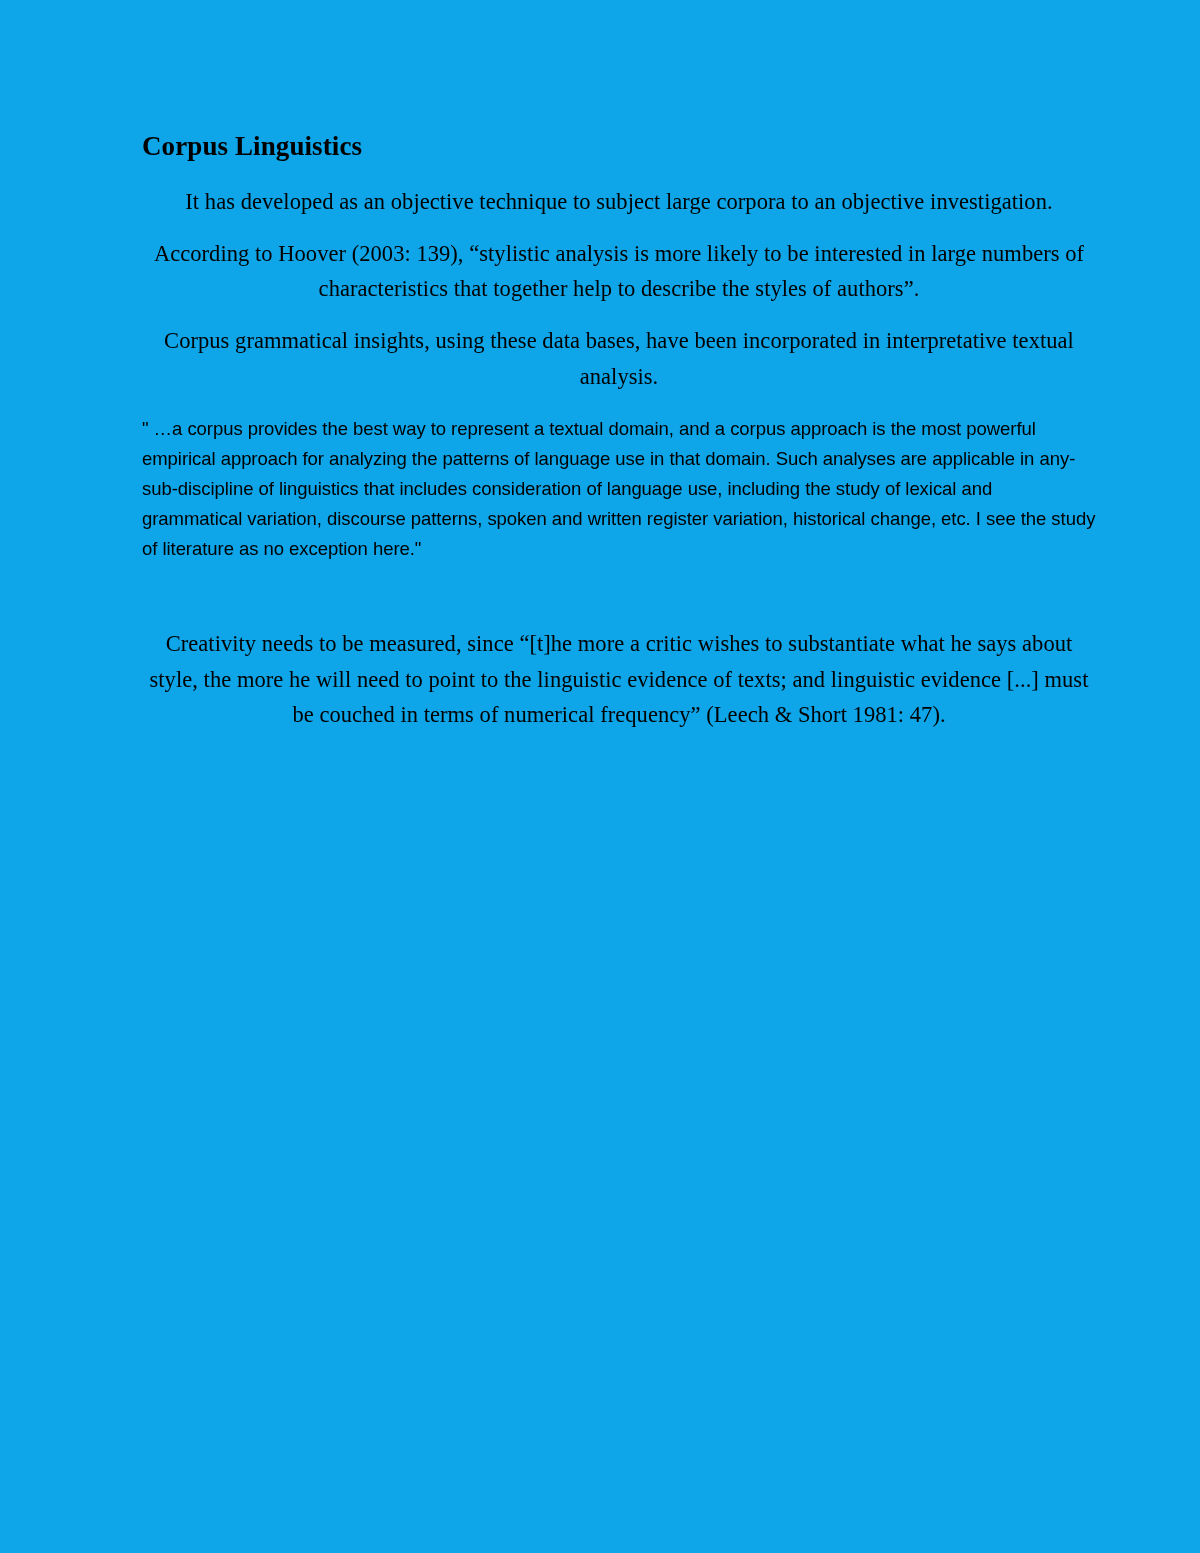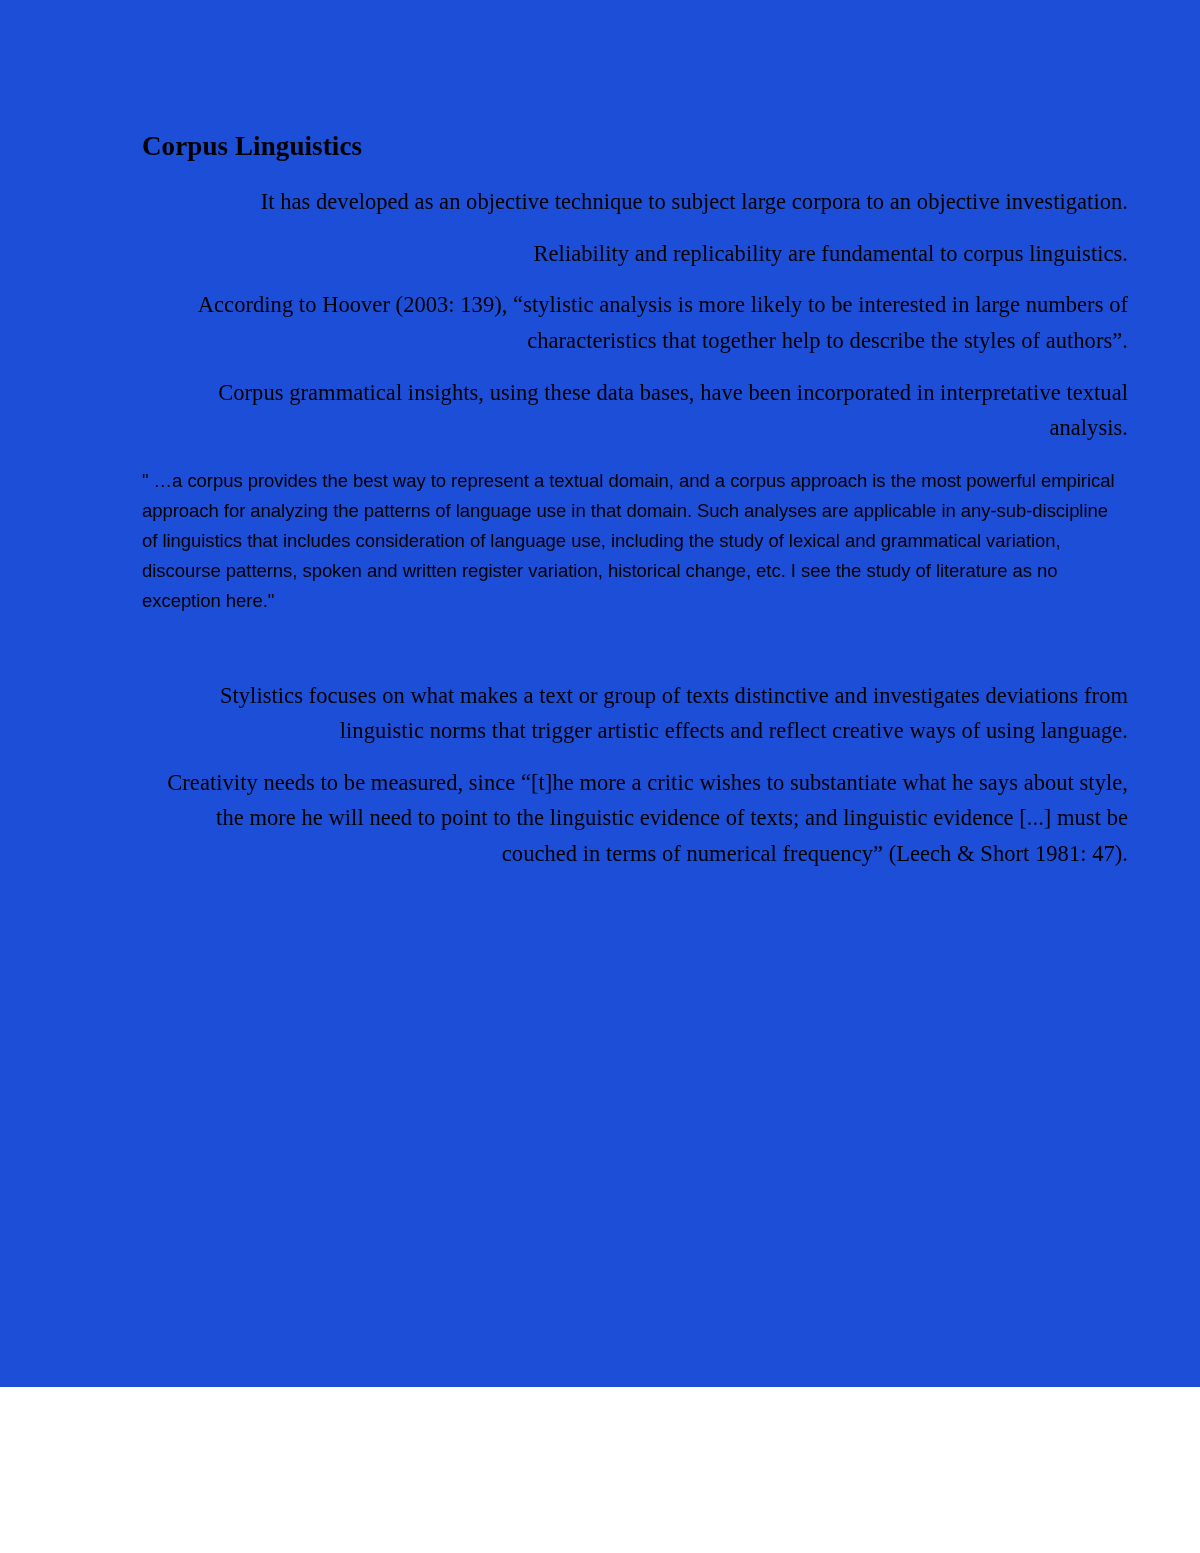--- a/index.html
+++ b/index.html
@@ -2,40 +2,40 @@
 <html><head>
 <meta charset="utf-8">
 <style>
   html, body {
     margin: 0;
     padding: 0;
     background: #ffffff;
   }
   .page {
     width: 1200px;
-    height: 1387px;
-    background: #1d4ed8;
+    height: 1553px;
+    background: #0ea5e9;
     position: relative;
     box-sizing: border-box;
-    padding: 130px 72px 0 142px;
+    padding: 130px 104px 0 142px;
     font-family: "Liberation Serif", "DejaVu Serif", serif;
     color: #000000;
   }
   .doc-title {
     font-size: 27px;
     font-weight: bold;
     line-height: 1.2;
     margin: 0 0 22px 0;
     letter-spacing: 0.1px;
   }
   .para {
     font-size: 22.5px;
     line-height: 1.58;
     margin: 0 0 16px 0;
-    text-align: right;
+    text-align: center;
     letter-spacing: 0.05px;
   }
   .quote-block {
     font-family: "Liberation Sans", "DejaVu Sans", sans-serif;
     font-size: 18.5px;
     line-height: 1.62;
     margin: 20px 0 0 0;
     letter-spacing: -0.05px;
   }
   .spacer {
@@ -43,24 +43,22 @@
   }
 </style>
 </head>
 <body>
 
 <div class="page">
 
   <h1 class="doc-title">Corpus Linguistics</h1>
 
   <p class="para">It has developed as an objective technique to subject large corpora to an objective investigation.</p>
-  <p class="para">Reliability and replicability are fundamental to corpus linguistics.</p>
   <p class="para">According to Hoover (2003: 139), “stylistic analysis is more likely to be interested in large numbers of characteristics that together help to describe the styles of authors”.</p>
   <p class="para">Corpus grammatical insights, using these data bases, have been incorporated in interpretative textual analysis.</p>
 
   <p class="quote-block">" …a corpus provides the best way to represent a textual domain, and a corpus approach is the most powerful empirical approach for analyzing the patterns of language use in that domain. Such analyses are applicable in any-sub-discipline of linguistics that includes consideration of language use, including the study of lexical and grammatical variation, discourse patterns, spoken and written register variation, historical change, etc. I see the study of literature as no exception here."</p>
 
   <div class="spacer"></div>
 
-  <p class="para">Stylistics focuses on what makes a text or group of texts distinctive and investigates deviations from linguistic norms that trigger artistic effects and reflect creative ways of using language.</p>
   <p class="para">Creativity needs to be measured, since “[t]he more a critic wishes to substantiate what he says about style, the more he will need to point to the linguistic evidence of texts; and linguistic evidence [...] must be couched in terms of numerical frequency” (Leech &amp; Short 1981: 47).</p>
 
 </div>
 
 </body></html>

